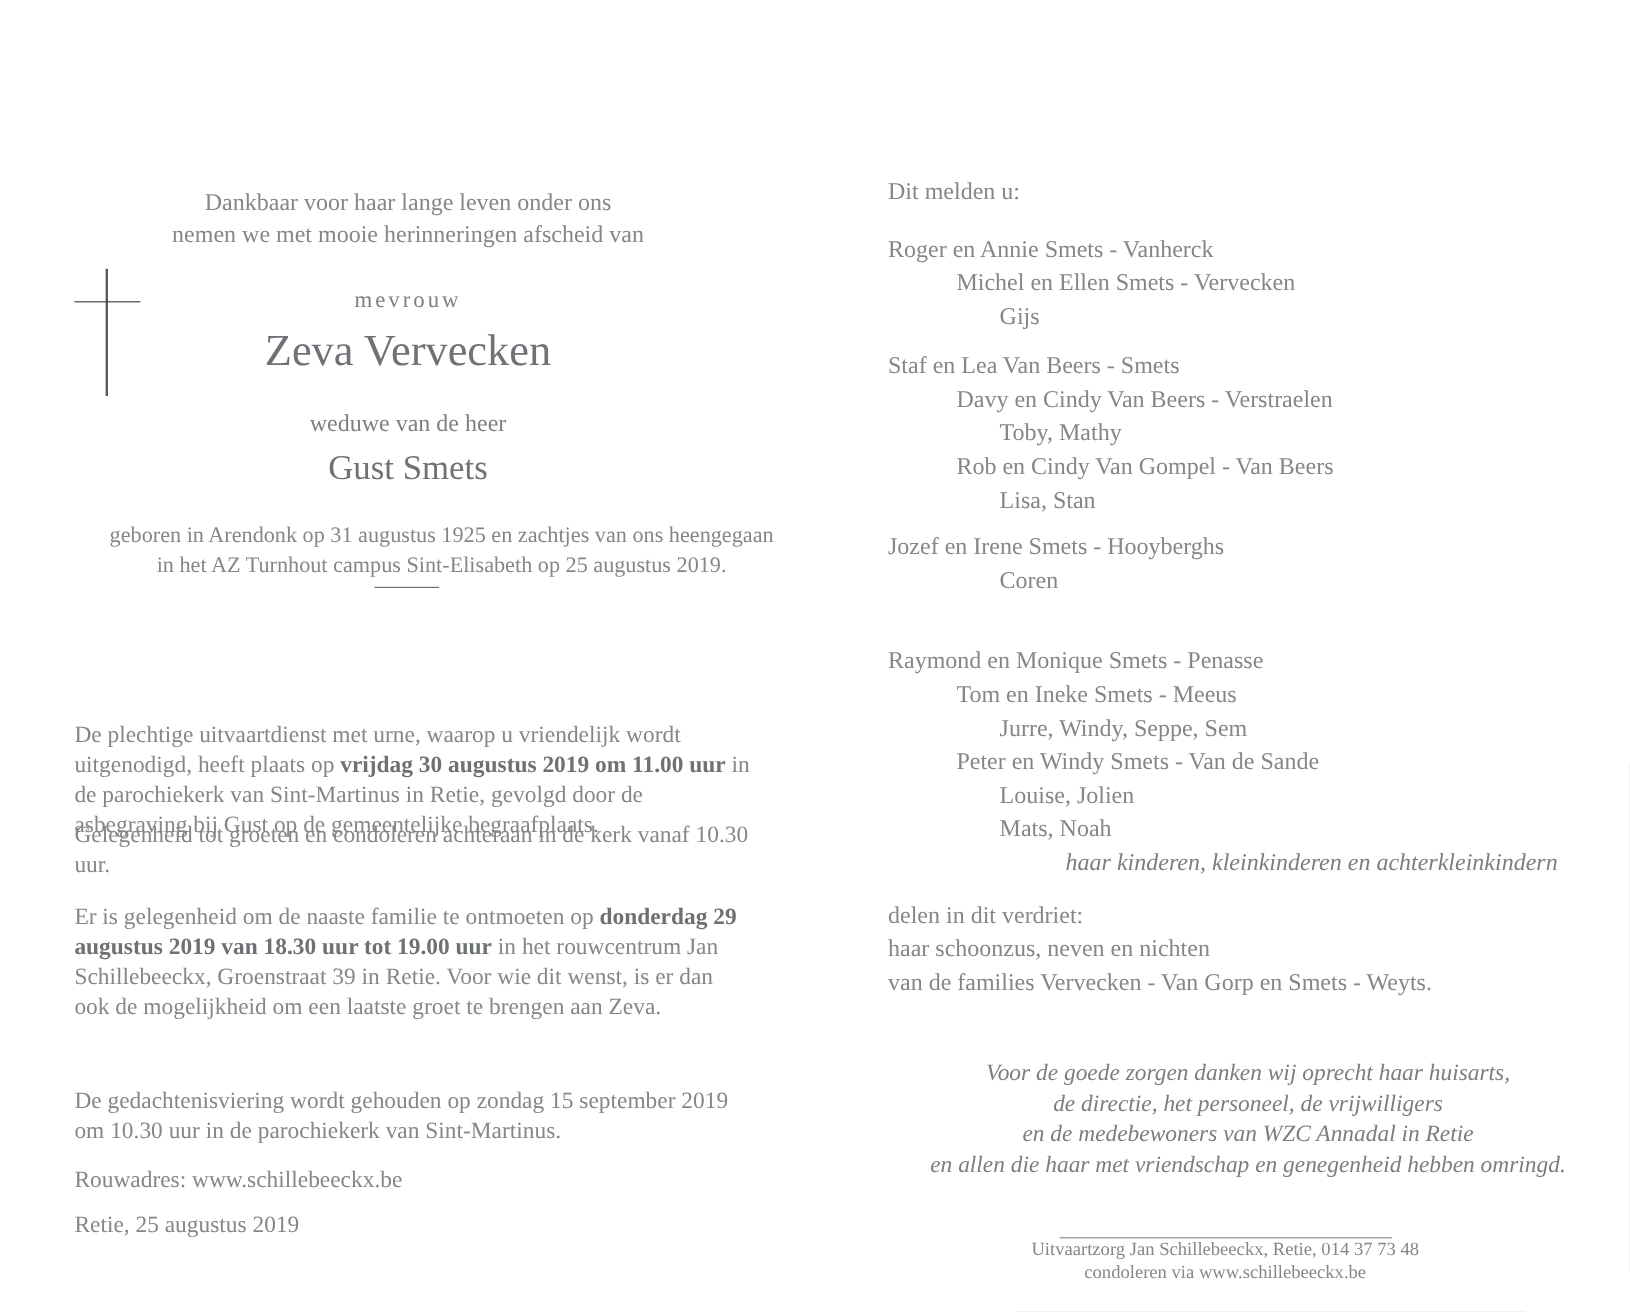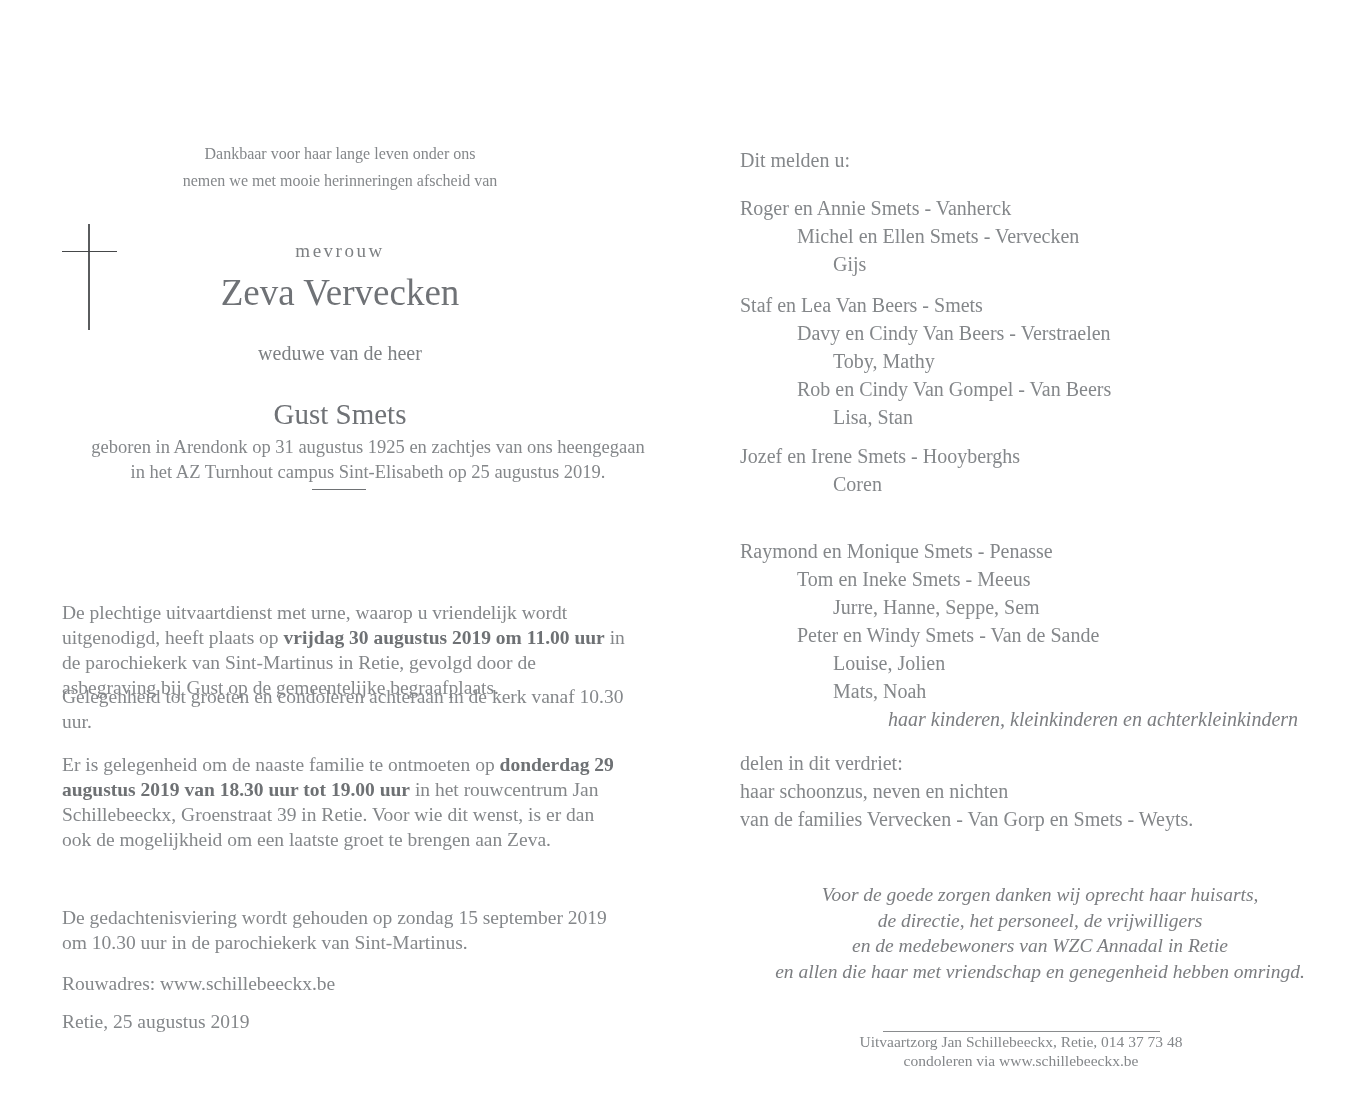--- a/index.html
+++ b/index.html
@@ -9,25 +9,25 @@
     background:#ffffff;
     font-family:"Liberation Serif","DejaVu Serif",serif;
     color:#84878a;
     overflow:hidden;
   }
   .abs{position:absolute;}
 
   
   .centered-col{left:60px;width:560px;text-align:center;}
   .quote{top:56px;font-style:italic;font-size:20px;line-height:26px;color:#7b7d80;}
-  .intro{top:140px;font-size:16px;line-height:27px;color:#84878a;}
+  .intro{top:156px;font-size:20px;line-height:27px;color:#84878a;}
   .salutation{top:240px;font-size:19px;letter-spacing:2.5px;color:#7d8083;}
   .deceased-name{top:271px;font-size:37px;color:#6f7276;}
   .widow-of{top:342px;font-size:20px;color:#7d8083;}
-  .spouse-name{top:374px;font-size:29px;color:#6f7276;margin-top:24px;}
+  .spouse-name{top:374px;font-size:29px;color:#6f7276;}
   .life-dates{top:435px;font-size:18.5px;line-height:25px;color:#84878a;margin-left:28px;}
   .life-rule{left:312px;top:489px;width:54px;height:0;border-top:1.5px solid #6e7174;}
 
   
   .cross-v{left:88px;top:224px;width:1.6px;height:106px;background:#5a5c5e;}
   .cross-h{left:62px;top:251px;width:55px;height:1.4px;background:#454749;}
 
   .para{left:62px;width:566px;font-size:19.5px;line-height:25px;text-align:left;color:#84878a;}
   .p1{top:600px;}
   .p2{top:684px;}
@@ -112,21 +112,21 @@
   </div>
 
   <div class="abs rcol fam-group3">
     <div class="fam-line">Jozef en Irene Smets - Hooyberghs</div>
     <div class="fam-line ind2">Coren</div>
   </div>
 
   <div class="abs rcol fam-group4">
     <div class="fam-line">Raymond en Monique Smets - Penasse</div>
     <div class="fam-line ind1">Tom en Ineke Smets - Meeus</div>
-    <div class="fam-line ind2">Jurre, Hanne, Seppe, Sem</div>
+    <div class="fam-line ind2">Jurre, Windy, Seppe, Sem</div>
     <div class="fam-line ind1">Peter en Windy Smets - Van de Sande</div>
     <div class="fam-line ind2">Louise, Jolien</div>
     <div class="fam-line ind2">Mats, Noah</div>
     <div class="fam-line children-note">haar kinderen, kleinkinderen en achterkleinkindern</div>
   </div>
 
   <div class="abs rcol mourning">
     <div>delen in dit verdriet:</div>
     <div>haar schoonzus, neven en nichten</div>
     <div>van de families Vervecken - Van Gorp en Smets - Weyts.</div>

